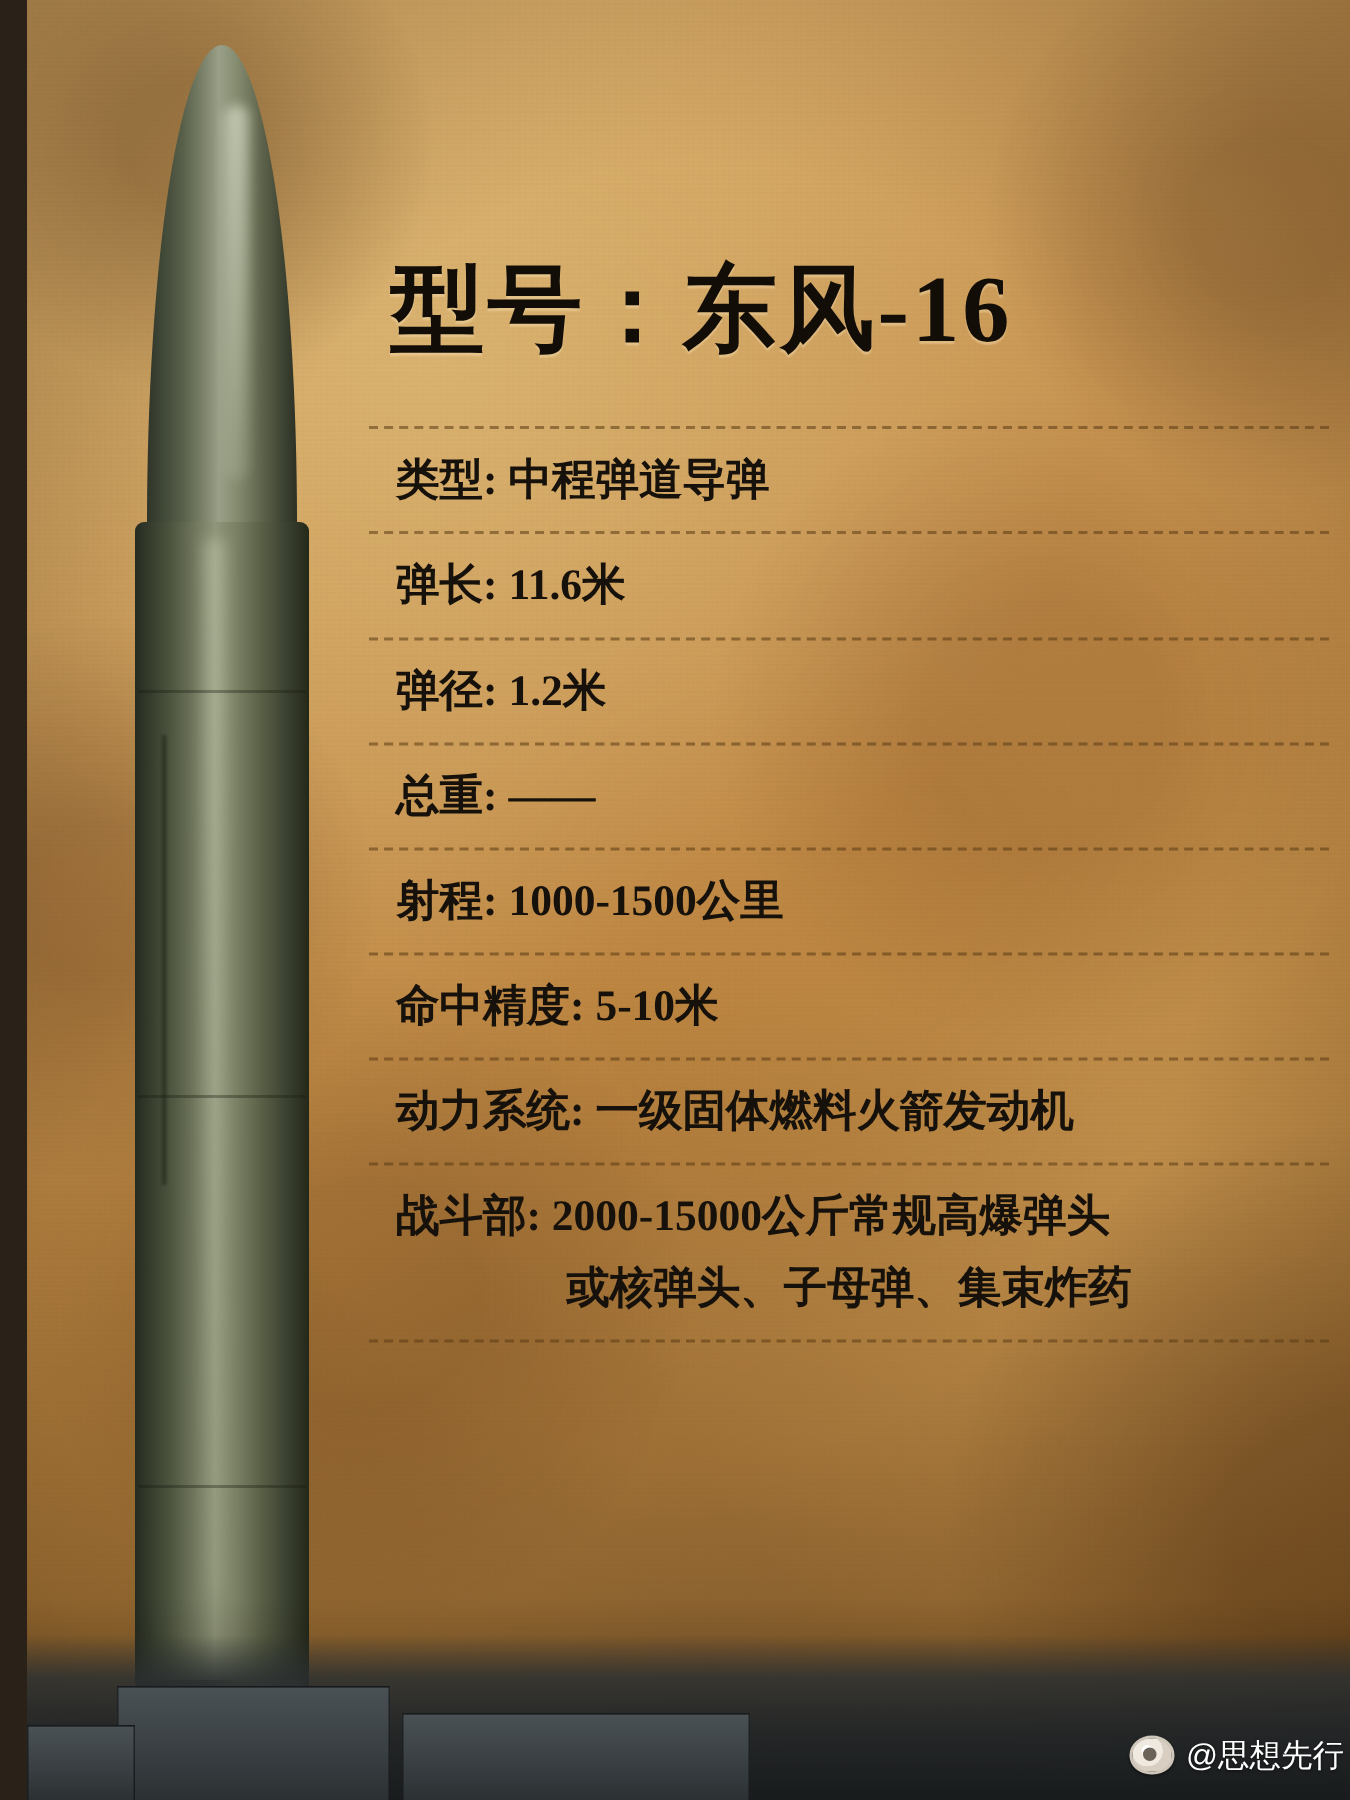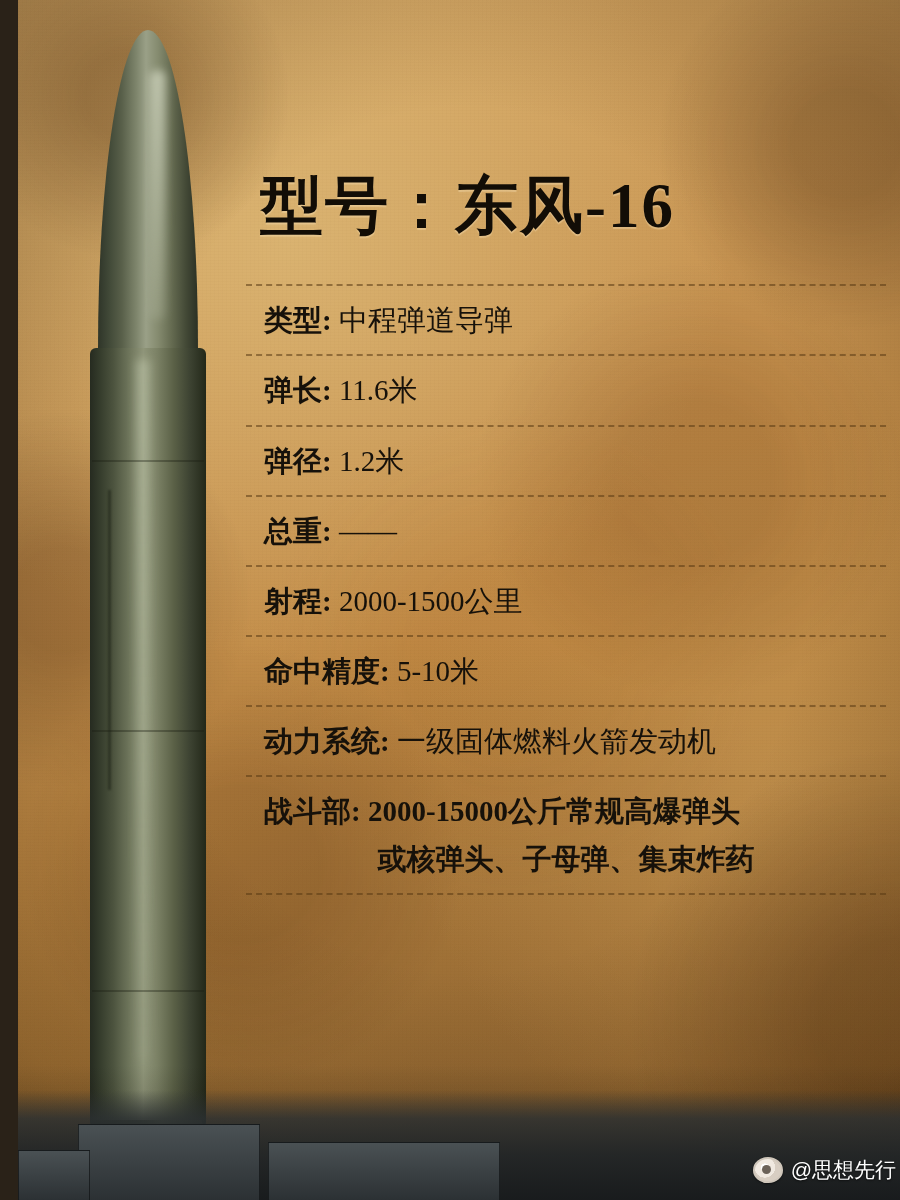--- a/index.html
+++ b/index.html
@@ -167,21 +167,21 @@
   .row {
     position: relative;
     padding: 13px 0 13px 18px;
     border-top: 2px dashed rgba(90,58,20,0.55);
     font-size: 29px;
     color: #16110a;
     line-height: 1.45;
   }
   .row:last-child { border-bottom: 2px dashed rgba(90,58,20,0.55); }
   .row .k { font-weight: bold; }
-  .row .v { font-weight: normal; text-align: center; }
+  .row .v { font-weight: bold; text-align: center; }
   .row-2line .line2 {
     display: block;
     text-align: center;
     font-weight: bold;
     padding-right: 18px;
     margin-top: 6px;
   }
   .row-2line .line1 { font-weight: bold; }
 
   
@@ -254,21 +254,21 @@
       <div class="row">
         <span class="k">弹长:</span><span class="v"> 11.6米</span>
       </div>
       <div class="row">
         <span class="k">弹径:</span><span class="v"> 1.2米</span>
       </div>
       <div class="row">
         <span class="k">总重:</span><span class="v"> ——</span>
       </div>
       <div class="row">
-        <span class="k">射程:</span><span class="v"> 2000-1500公里</span>
+        <span class="k">射程:</span><span class="v"> 1000-1500公里</span>
       </div>
       <div class="row">
         <span class="k">命中精度:</span><span class="v"> 5-10米</span>
       </div>
       <div class="row">
         <span class="k">动力系统:</span><span class="v"> 一级固体燃料火箭发动机</span>
       </div>
       <div class="row row-2line">
         <span class="line1">战斗部: 2000-15000公斤常规高爆弹头</span>
         <span class="line2">或核弹头、子母弹、集束炸药</span>

